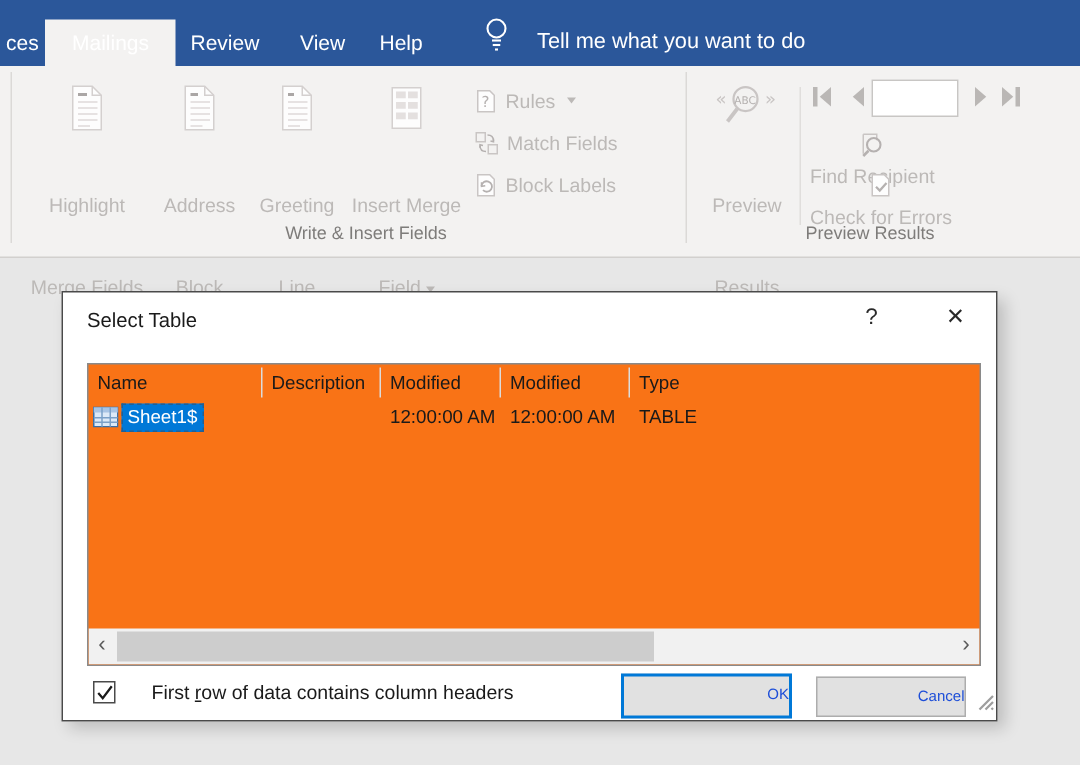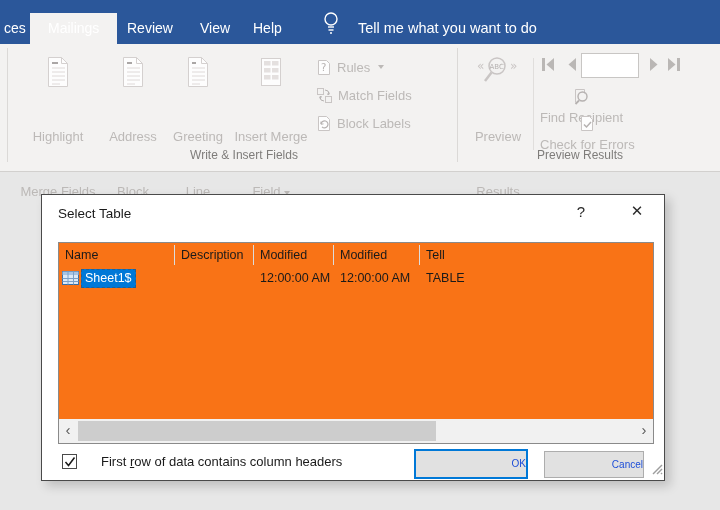--- a/index.html
+++ b/index.html
@@ -252,21 +252,21 @@
   <div class="dlg-title">Select Table</div>
   <div class="dlg-help">?</div>
   <div class="dlg-close">✕</div>
 
   <div class="listbox">
     <div class="hdr">
       <div class="hc c0">Name</div>
       <div class="hc c1">Description</div>
       <div class="hc c2">Modified</div>
       <div class="hc c3">Modified</div>
-      <div class="hc c4">Tell</div>
+      <div class="hc c4">Type</div>
     </div>
     <div class="drow">
       <div class="dc c0 namecell">
         <svg width="17" height="14" viewBox="0 0 17 14">
           <rect x="0.5" y="0.5" width="16" height="13" fill="#dce9f7" stroke="#3a6ea5"></rect>
           <rect x="0.5" y="0.5" width="16" height="3.5" fill="#a8c4e4"></rect>
           <line x1="6" y1="0.5" x2="6" y2="13.5" stroke="#7aa0c8"></line>
           <line x1="11.5" y1="0.5" x2="11.5" y2="13.5" stroke="#7aa0c8"></line>
           <line x1="0.5" y1="7.5" x2="16.5" y2="7.5" stroke="#7aa0c8"></line>
           <line x1="0.5" y1="10.5" x2="16.5" y2="10.5" stroke="#7aa0c8"></line>

